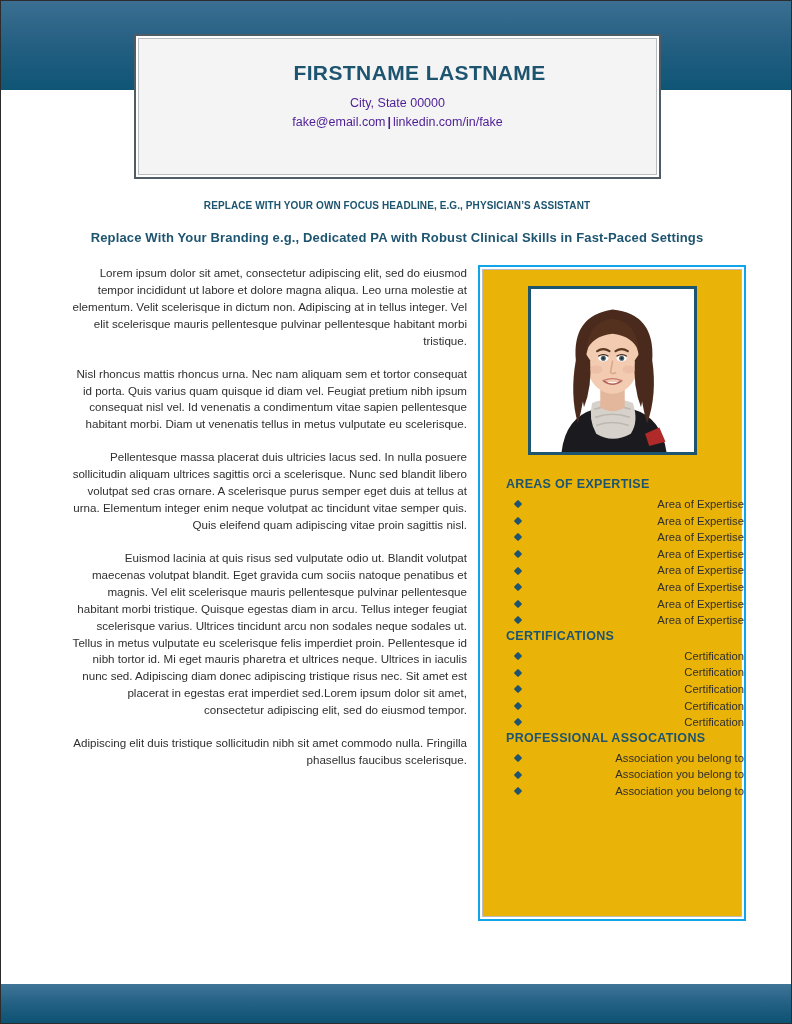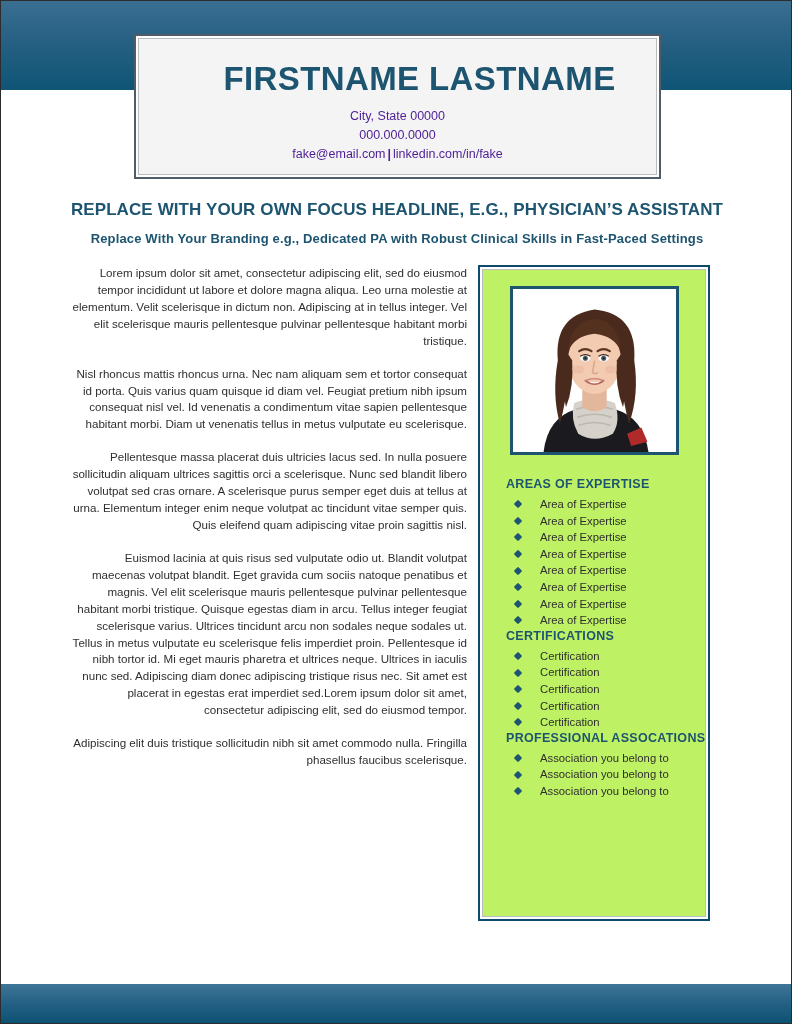--- a/index.html
+++ b/index.html
@@ -47,21 +47,21 @@
     width: 527px;
     height: 145px;
     box-sizing: border-box;
     background: #f4f4f4;
     border: 2px solid #4f5c66;
     box-shadow: inset 0 0 0 2px #ffffff, inset 0 0 0 3px #b9bdc0;
     padding-top: 26px;
     text-align: center;
   }
   .name {
-    font-size: 33px;
+    font-size: 21px;
     font-weight: bold;
     letter-spacing: 0.4px;
     color: #1d5470;
     line-height: 1.05;
     margin: 0 0 10px 0;
     padding-left: 44px;
   }
   .contact-line {
     font-size: 12.5px;
     color: #4c1d95;
@@ -74,34 +74,34 @@
 
   
   .focus-block {
     position: absolute;
     left: 0;
     top: 198px;
     width: 792px;
     text-align: center;
   }
   .focus-headline {
-    font-size: 17px;
+    font-size: 10px;
     font-weight: bold;
     color: #1d5470;
     letter-spacing: 0.1px;
     line-height: 1.35;
     margin: 0 0 5px 0;
   }
   .focus-branding {
     font-size: 13px;
     font-weight: bold;
     color: #1d5470;
     letter-spacing: 0.15px;
     line-height: 1.35;
-    margin: 8px;
+    margin: 16px;
   }
 
   
   .body-area {
     position: absolute;
     left: 0;
     top: 264px;
     width: 792px;
   }
   .col-left {
@@ -117,25 +117,25 @@
     margin: 0 0 16px 0;
     text-align: right;
   }
   .para:last-child { margin-bottom: 0; }
 
   
   .sidebar {
     position: absolute;
     left: 477px;
     top: 0;
-    width: 232px;
+    width: 268px;
     height: 656px;
     box-sizing: border-box;
-    background: #bef264;
-    border: 2px solid #0c4a6e;
+    background: #eab308;
+    border: 2px solid #0ea5e9;
     box-shadow: inset 0 0 0 2px #ffffff, inset 0 0 0 3px #b9bdc0;
   }
   .photo-wrap {
     margin: 19px auto 0 auto;
     width: 169px;
     height: 169px;
     box-sizing: border-box;
     border: 3px solid #1d5470;
     background: #ffffff;
     overflow: hidden;
@@ -149,20 +149,21 @@
     font-size: 12.5px;
     font-weight: bold;
     color: #1d5470;
     letter-spacing: 0.3px;
     margin: 0 0 5px 0;
   }
   .side-list {
     list-style: none;
     margin: 0;
     padding: 0;
+    text-align: right;
   }
   .side-list li {
     position: relative;
     font-size: 11.3px;
     color: #2f2f2f;
     line-height: 1.47;
     padding-left: 34px;
   }
   .side-list li .bullet {
     position: absolute;
@@ -180,21 +181,20 @@
 <body>
 
 <div id="page">
 
   <div class="band band-top"></div>
   <div class="band band-bottom"></div>
 
   <div class="header-card">
     <div class="name">FIRSTNAME LASTNAME</div>
     <div class="contact-line">City, State 00000</div>
-    <div class="contact-line">000.000.0000</div>
     <div class="contact-line">
       <span>fake@email.com</span><span class="contact-sep">|</span><span>linkedin.com/in/fake</span>
     </div>
   </div>
 
   <div class="focus-block">
     <div class="focus-headline">REPLACE WITH YOUR OWN FOCUS HEADLINE, E.G., PHYSICIAN’S ASSISTANT</div>
     <div class="focus-branding">Replace With Your Branding e.g., Dedicated PA with Robust Clinical Skills in Fast-Paced Settings</div>
   </div>
 

